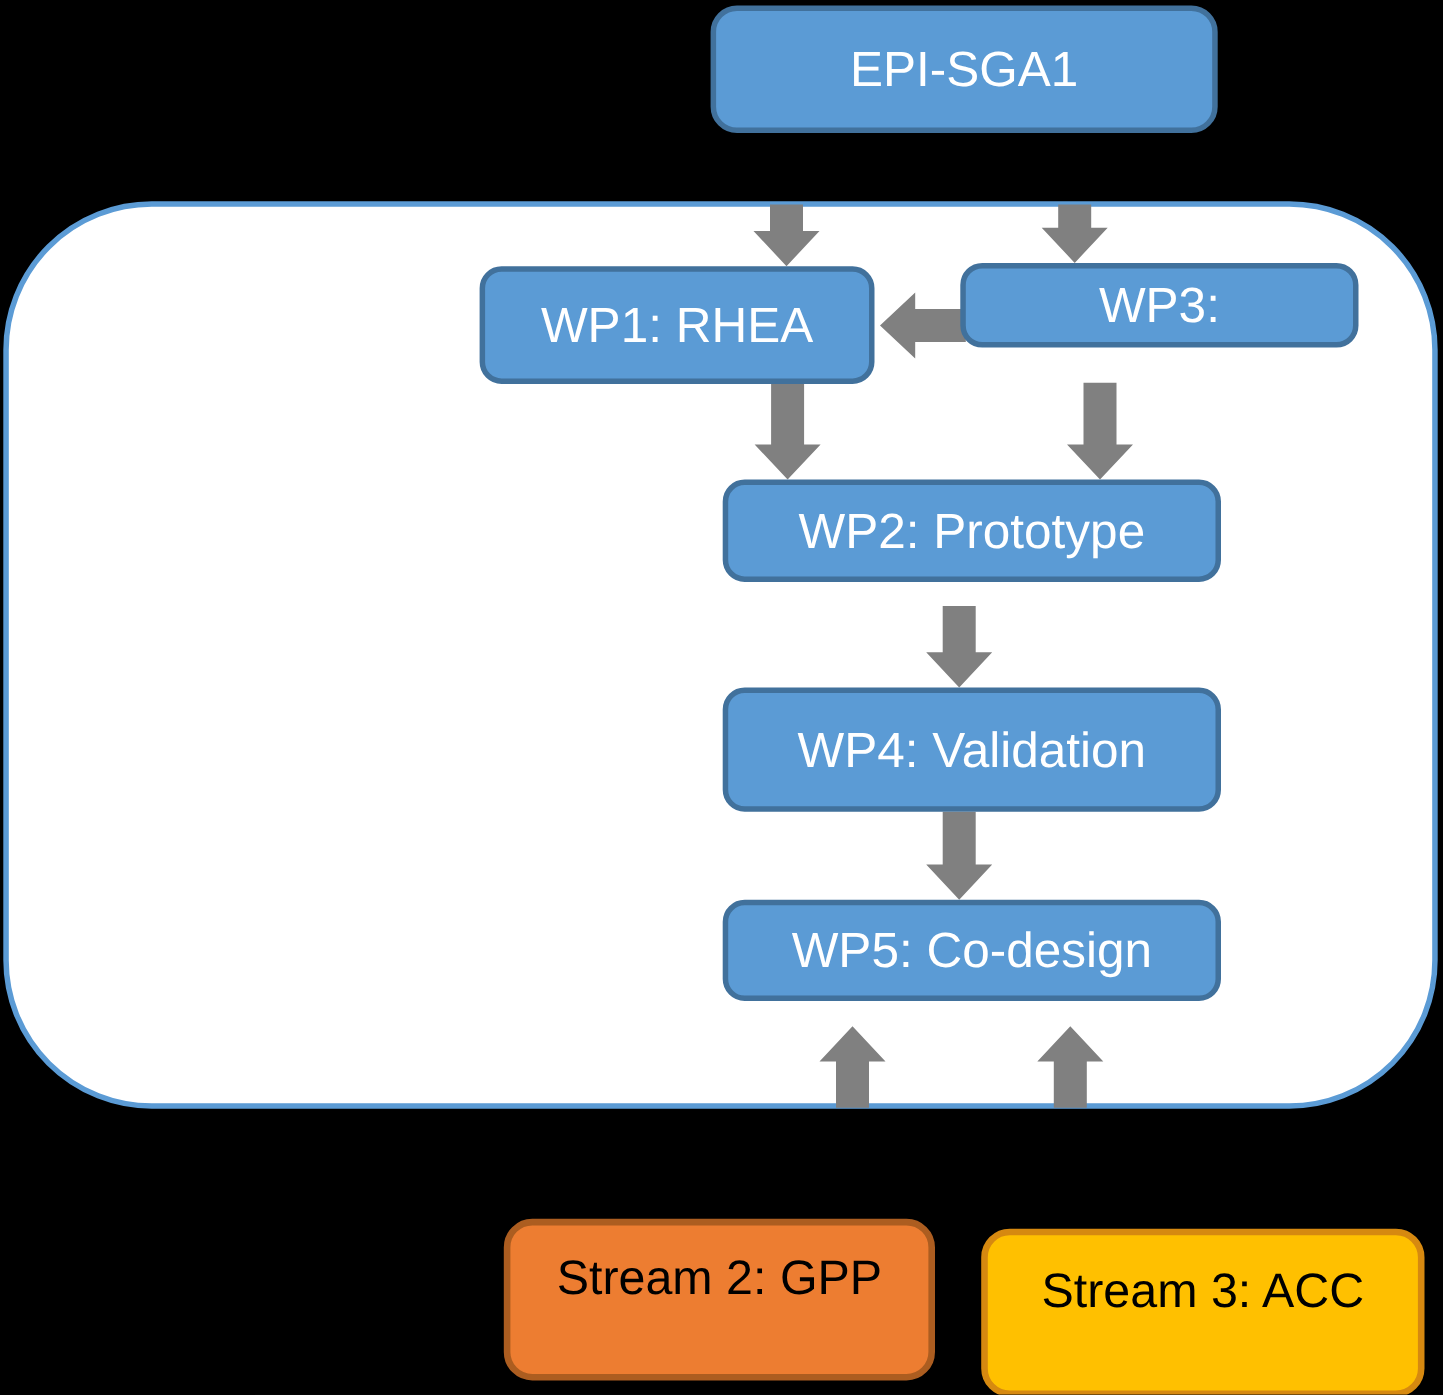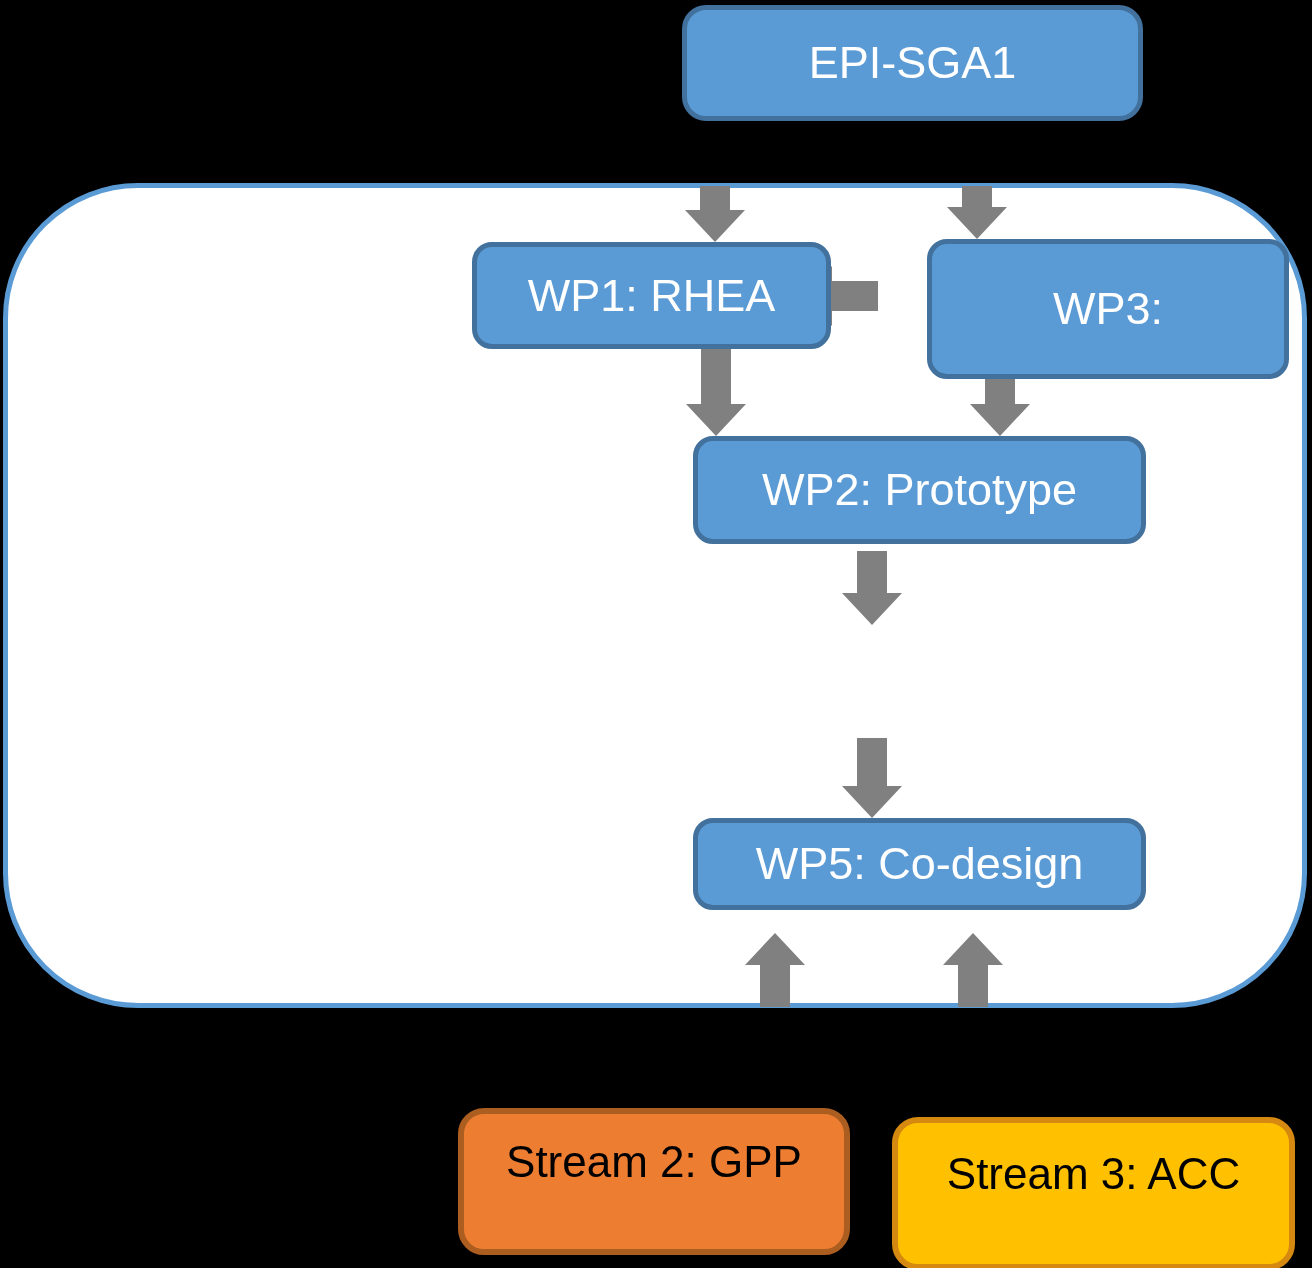--- a/index.html
+++ b/index.html
@@ -28,26 +28,25 @@
   
   .node{
     position:absolute;
     background:#5B9BD5;
     border:5px solid #41719C;
     border-radius:20px;
     display:flex;align-items:center;justify-content:center;
     color:#ffffff;font-size:45px;
     z-index:3;
     box-sizing:border-box;
-    margin-left:36px;
   }
   .node-epi   {left:646px;top:5px;  width:461px;height:116px;border-radius:24px;}
   .node-wp1   {left:436px;top:242px;width:359px;height:107px;}
-  .node-wp3   {left:891px;top:239px;width:362px;height:140px;}
-  .node-wp2   {left:657px;top:436px;width:453px;height:108px;}
+  .node-wp3   {left:873px;top:239px;width:362px;height:77px;}
+  .node-wp2   {left:657px;top:436px;width:453px;height:93px;}
   .node-wp4   {left:657px;top:625px;width:453px;height:113px;}
   .node-wp5   {left:657px;top:818px;width:453px;height:92px;}
   
   .stream1-label{
     position:absolute;
     left:50px;top:538px;
     width:600px;
     color:#2E75B6;
     font-size:73px;font-weight:bold;
     line-height:1.42;
@@ -99,20 +98,23 @@
 
   <div class="node node-wp1">
     <span>WP1: RHEA</span>
   </div>
   <div class="node node-wp3">
     <span>WP3:</span>
   </div>
   <div class="node node-wp2">
     <span>WP2: Prototype</span>
   </div>
+  <div class="node node-wp4">
+    <span>WP4: Validation</span>
+  </div>
   <div class="node node-wp5">
     <span>WP5: Co-design</span>
   </div>
 
   <div class="bottom-node node-stream2">
     <span>Stream 2: GPP</span>
   </div>
   <div class="bottom-node node-stream3">
     <span>Stream 3: ACC</span>
   </div>

